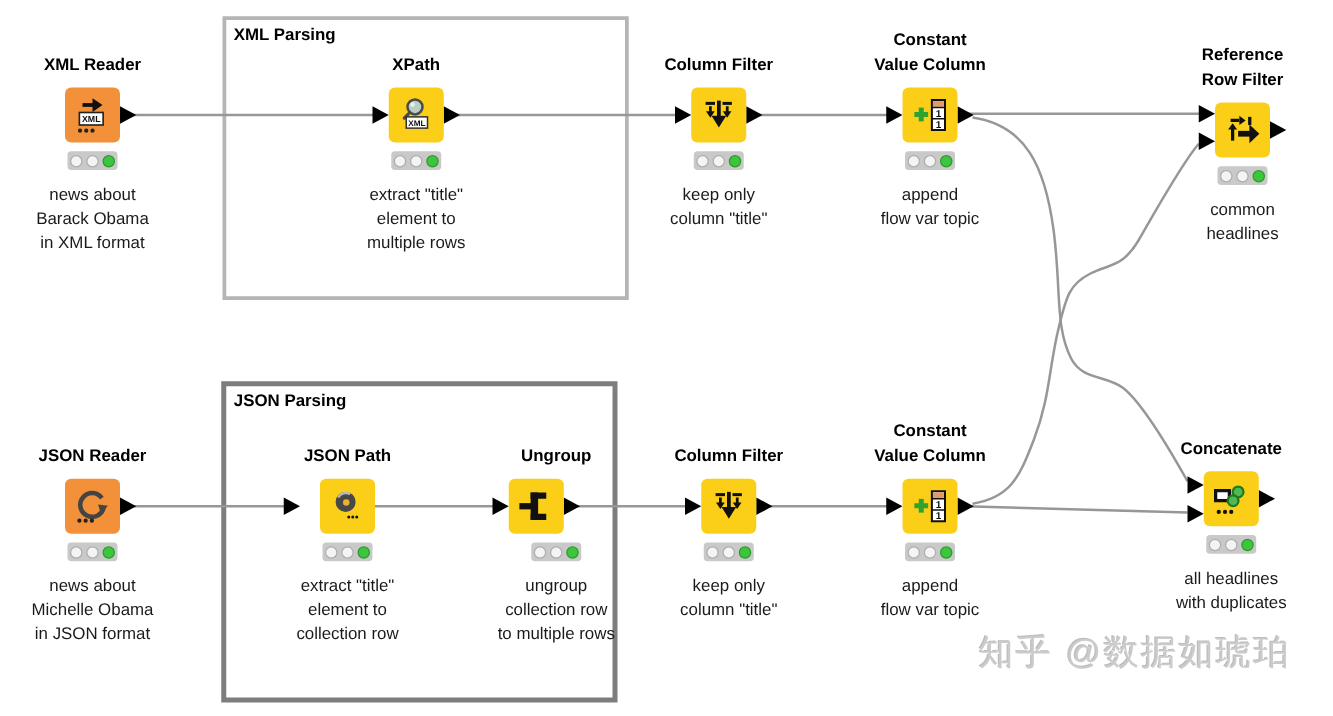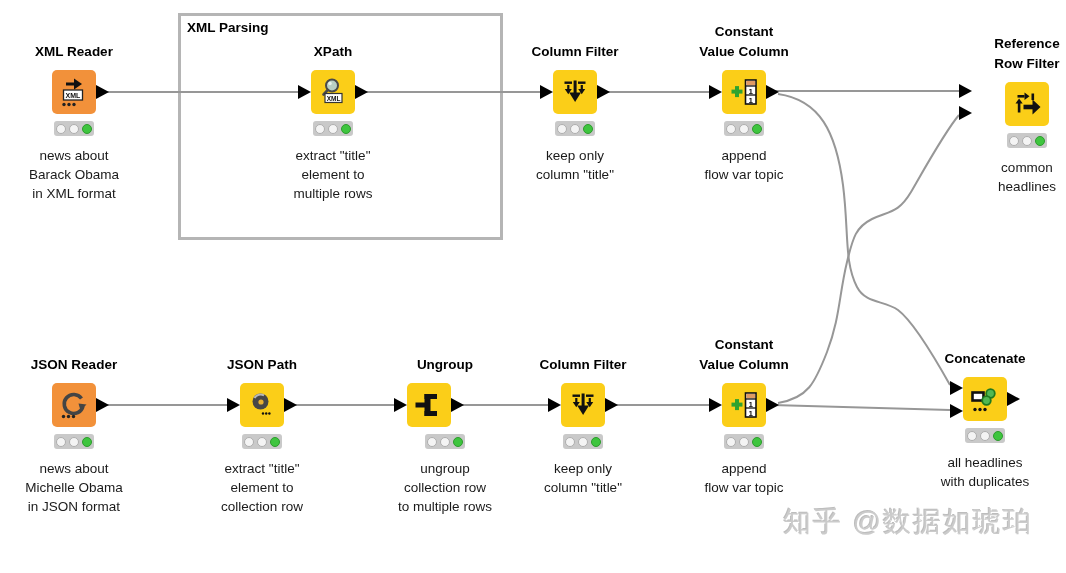--- a/index.html
+++ b/index.html
@@ -34,20 +34,23 @@
              letter-spacing:2px;color:#cbcbcb;white-space:nowrap;
              text-shadow:1px 1px 0 #ffffff,-1px -1px 0 #bdbdbd;z-index:20;text-align:center;}
 </style>
 </head>
 <body>
 
 <div class="canvas">
 
   <div class="group light" style="left:178px;top:13px;width:325px;height:227px;">
     <div class="group-label">XML Parsing</div>
+  </div>
+  <div class="group dark" style="left:177px;top:305px;width:317px;height:257px;">
+    <div class="group-label">JSON Parsing</div>
   </div>
 
   <svg class="wires" width="1066" height="573">
     <g stroke="#979797" stroke-width="2" fill="none">
       <line x1="100" y1="92" x2="302" y2="92"></line>
       <line x1="360" y1="92" x2="544" y2="92"></line>
       <line x1="602" y1="92" x2="713" y2="92"></line>
       <line x1="772" y1="91" x2="961" y2="91"></line>
       <path d="M778 94 C 820 100, 836 132, 843 185 C 849 232, 844 262, 857 287 C 866 304, 884 300, 898 310 C 914 322, 936 360, 950 385"></path>
       <line x1="100" y1="405" x2="231" y2="405"></line>
@@ -187,21 +190,21 @@
       <span class="c"></span>
         <span class="c"></span>
         <span class="c green"></span>
     </div>
     <div class="ncap">
       <div>append</div>
       <div>flow var topic</div>
     </div>
   </div>
 
-  <div class="cluster" style="left:1005px;top:82px;">
+  <div class="cluster" style="left:972px;top:82px;">
     <div class="ntitle">
       <div>Reference</div>
       <div>Row Filter</div>
     </div>
     <div class="nsq yellow">
       <svg viewBox="0 0 44 44" width="44" height="44">
         <g fill="#111">
           <rect x="12.5" y="13" width="7" height="2.6"></rect>
           <polygon points="19.5,10.5 24.5,14.3 19.5,18"></polygon>
           <rect x="26.5" y="11.5" width="2.6" height="6.5"></rect>
@@ -241,21 +244,21 @@
         <span class="c"></span>
         <span class="c green"></span>
     </div>
     <div class="ncap">
       <div>news about</div>
       <div>Michelle Obama</div>
       <div>in JSON format</div>
     </div>
   </div>
 
-  <div class="cluster" style="left:240px;top:383px;">
+  <div class="cluster" style="left:256px;top:383px;">
     <div class="ntitle">
       <div>JSON Path</div>
     </div>
     <div class="nsq yellow">
       <svg viewBox="0 0 44 44" width="44" height="44">
         <circle cx="20.5" cy="18.5" r="8" fill="#474747"></circle>
         <path d="M14.5 15 A7 7 0 0 1 24 12.3" stroke="#b9b9b9" stroke-width="2" fill="none"></path>
         <circle cx="21" cy="19" r="2.6" fill="#e8b133"></circle>
         <circle cx="23" cy="30.5" r="1.2" fill="#111"></circle>
           <circle cx="26.2" cy="30.5" r="1.2" fill="#111"></circle>

